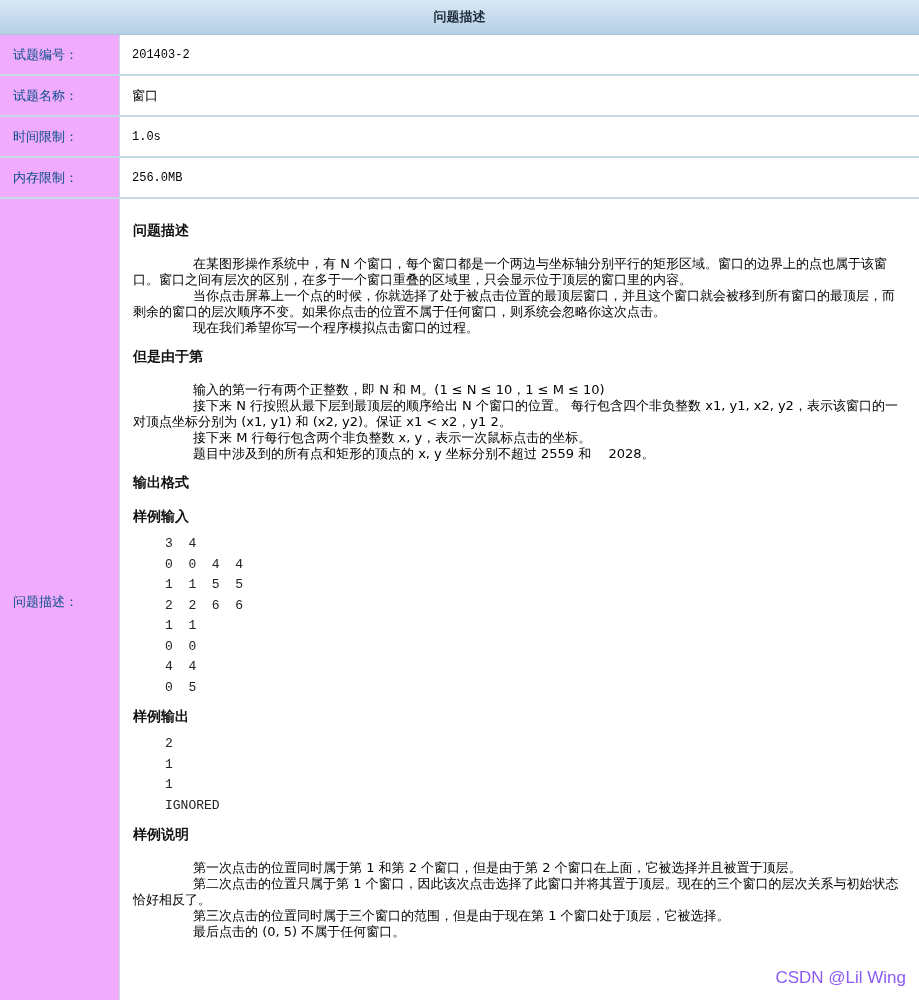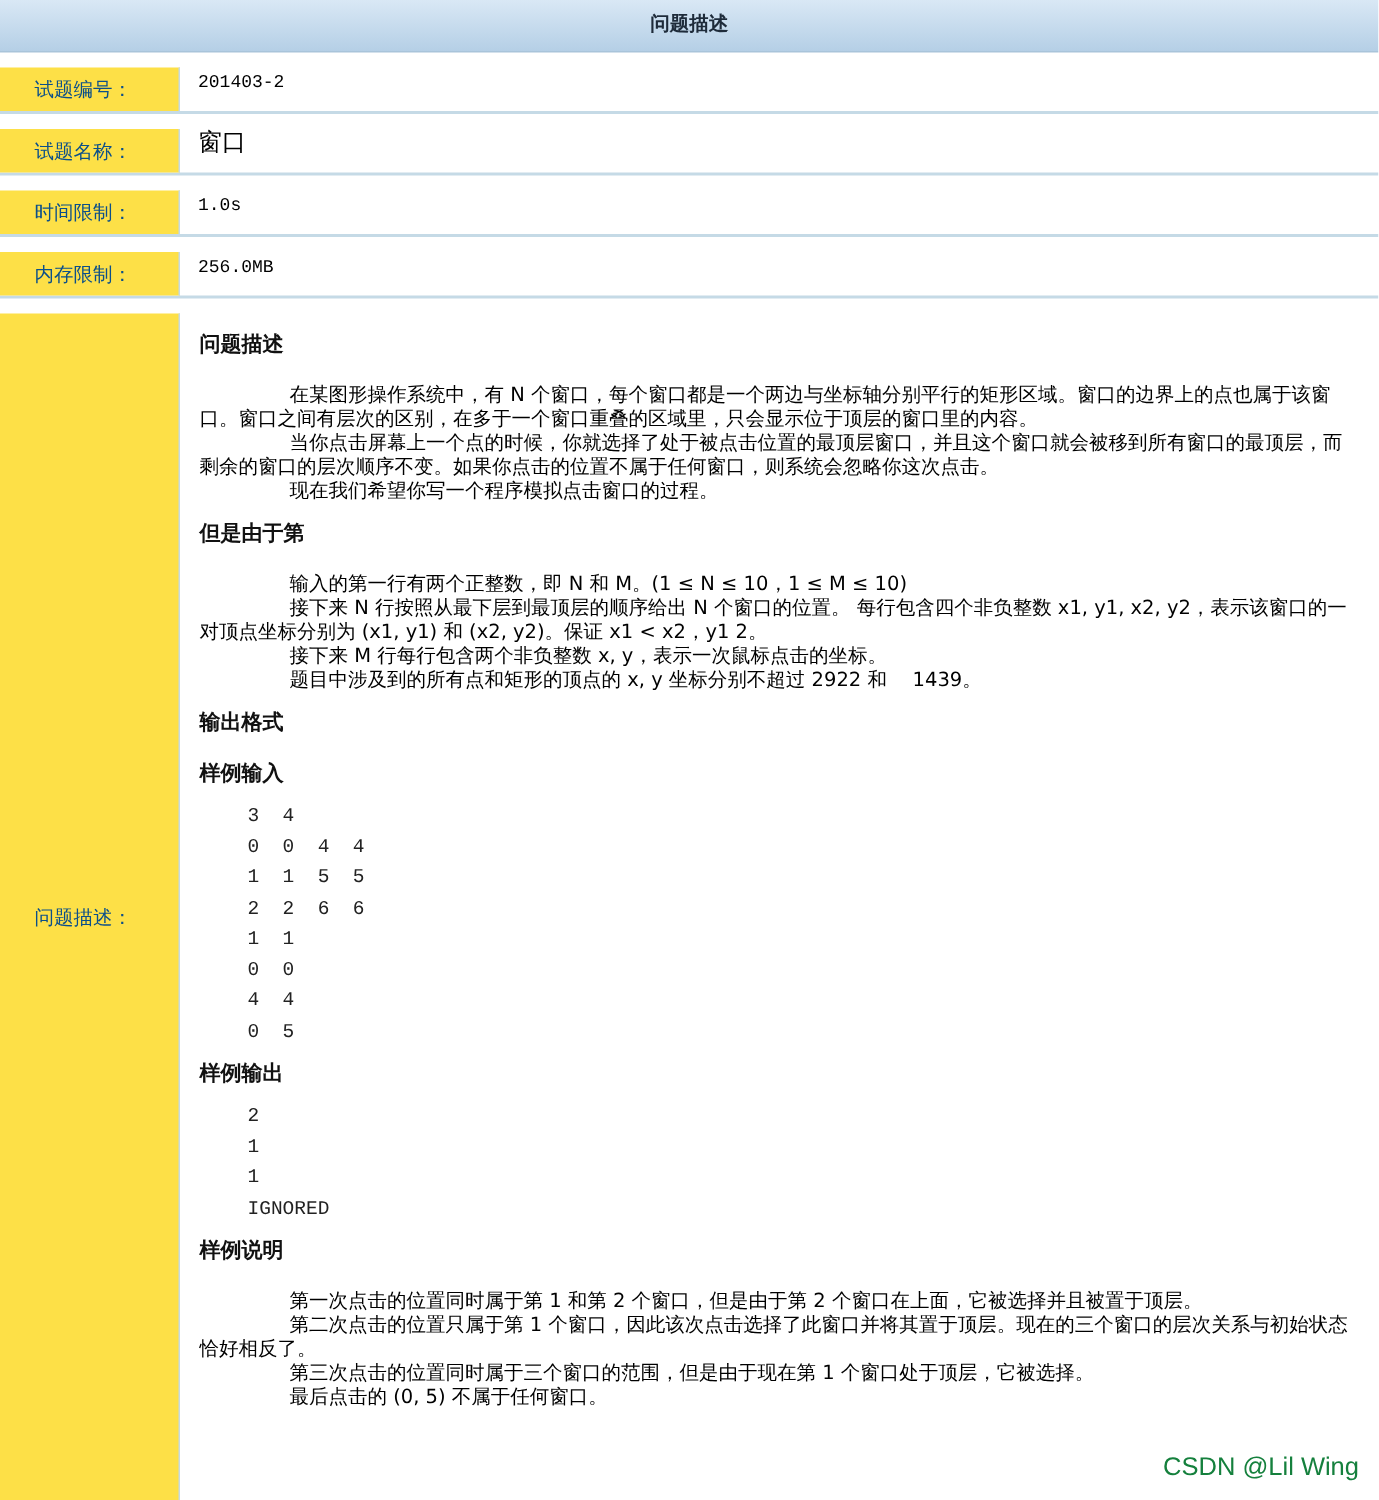--- a/index.html
+++ b/index.html
@@ -2,36 +2,36 @@
 <html><head>
 <meta charset="utf-8">
 <style>
   html, body { margin: 0; padding: 0; background: #ffffff; }
   body { width: 919px; height: 1000px; overflow: hidden; position: relative;
          font-family: "DejaVu Sans", "Liberation Sans", sans-serif; font-size: 13px; color: #000; }
   .page { width: 919px; }
   .header { height: 34px; line-height: 34px; text-align: center; font-weight: bold; font-size: 13px;
             color: #1e2b3a; background: linear-gradient(#d9e8f5, #b5cfe6); border-bottom: 1px solid #a9c4da; }
   .row { display: flex; border-bottom: 2px solid #c5dae6; }
-  .label { width: 120px; flex: none; background: #fde047; border-right: 1px solid #c5dae6; color: #0b4f8a;
-           box-sizing: border-box; padding-left: 23px; display: flex; align-items: center; font-size: 13px; margin-top: 10px; }
+  .label { width: 120px; flex: none; background: #f0abfc; border-right: 1px solid #c5dae6; color: #0b4f8a;
+           box-sizing: border-box; padding-left: 13px; display: flex; align-items: center; font-size: 13px; }
   .value { flex: 1; padding-left: 12px; display: flex; align-items: center; font-size: 12px;
            font-family: Liberation Mono, monospace; }
-  .value.cjk { font-family: "DejaVu Sans", sans-serif; font-size: 16px; }
+  .value.cjk { font-family: "DejaVu Sans", sans-serif; font-size: 13px; }
   .row.short { height: 39px; }
   .desc-row { height: 820px; border-bottom: none; }
   .desc-row .label { align-items: flex-start; padding-top: 394px; }
   .desc { flex: 1; padding: 12px 12px 0 13px; font-size: 13px; line-height: 16px; }
   .desc h3 { margin: 10px 0 18px 0; font-size: 14px; font-weight: bold; color: #111; }
   .desc h3.first { margin-top: 11px; }
   .desc p { margin: 0; text-indent: 60px; padding-right: 8px; }
   .para-block { margin-bottom: 12px; }
   .pre { font-family: "Liberation Mono", "DejaVu Sans Mono", monospace; font-size: 13px; line-height: 20.5px;
          padding-left: 32px; white-space: pre; margin-top: -8px; margin-bottom: 10px; color: #222; }
-  .watermark { position: absolute; right: 13px; bottom: 12px; color: #15803d; font-size: 17px;
+  .watermark { position: absolute; right: 13px; bottom: 12px; color: #8b5cf6; font-size: 17px;
                font-family: "Liberation Sans", sans-serif; }
 </style>
 </head>
 <body>
 
 <div class="page">
   <div class="header">问题描述</div>
 
   <div class="row short">
     <div class="label">试题编号：</div>
@@ -59,21 +59,21 @@
         <p>在某图形操作系统中，有 N 个窗口，每个窗口都是一个两边与坐标轴分别平行的矩形区域。窗口的边界上的点也属于该窗口。窗口之间有层次的区别，在多于一个窗口重叠的区域里，只会显示位于顶层的窗口里的内容。</p>
         <p>当你点击屏幕上一个点的时候，你就选择了处于被点击位置的最顶层窗口，并且这个窗口就会被移到所有窗口的最顶层，而剩余的窗口的层次顺序不变。如果你点击的位置不属于任何窗口，则系统会忽略你这次点击。</p>
         <p>现在我们希望你写一个程序模拟点击窗口的过程。</p>
       </div>
 
       <h3>但是由于第</h3>
       <div class="para-block">
         <p>输入的第一行有两个正整数，即 N 和 M。(1 ≤ N ≤ 10，1 ≤ M ≤ 10)</p>
         <p>接下来 N 行按照从最下层到最顶层的顺序给出 N 个窗口的位置。 每行包含四个非负整数 x1, y1, x2, y2，表示该窗口的一对顶点坐标分别为 (x1, y1) 和 (x2, y2)。保证 x1 &lt; x2，y1 2。</p>
         <p>接下来 M 行每行包含两个非负整数 x, y，表示一次鼠标点击的坐标。</p>
-        <p>题目中涉及到的所有点和矩形的顶点的 x, y 坐标分别不超过 2922 和　 1439。</p>
+        <p>题目中涉及到的所有点和矩形的顶点的 x, y 坐标分别不超过 2559 和　 2028。</p>
       </div>
 
       <h3>输出格式</h3>
 
       <h3>样例输入</h3>
       <div class="pre" id="sample-input">3  4
 0  0  4  4
 1  1  5  5
 2  2  6  6
 1  1

